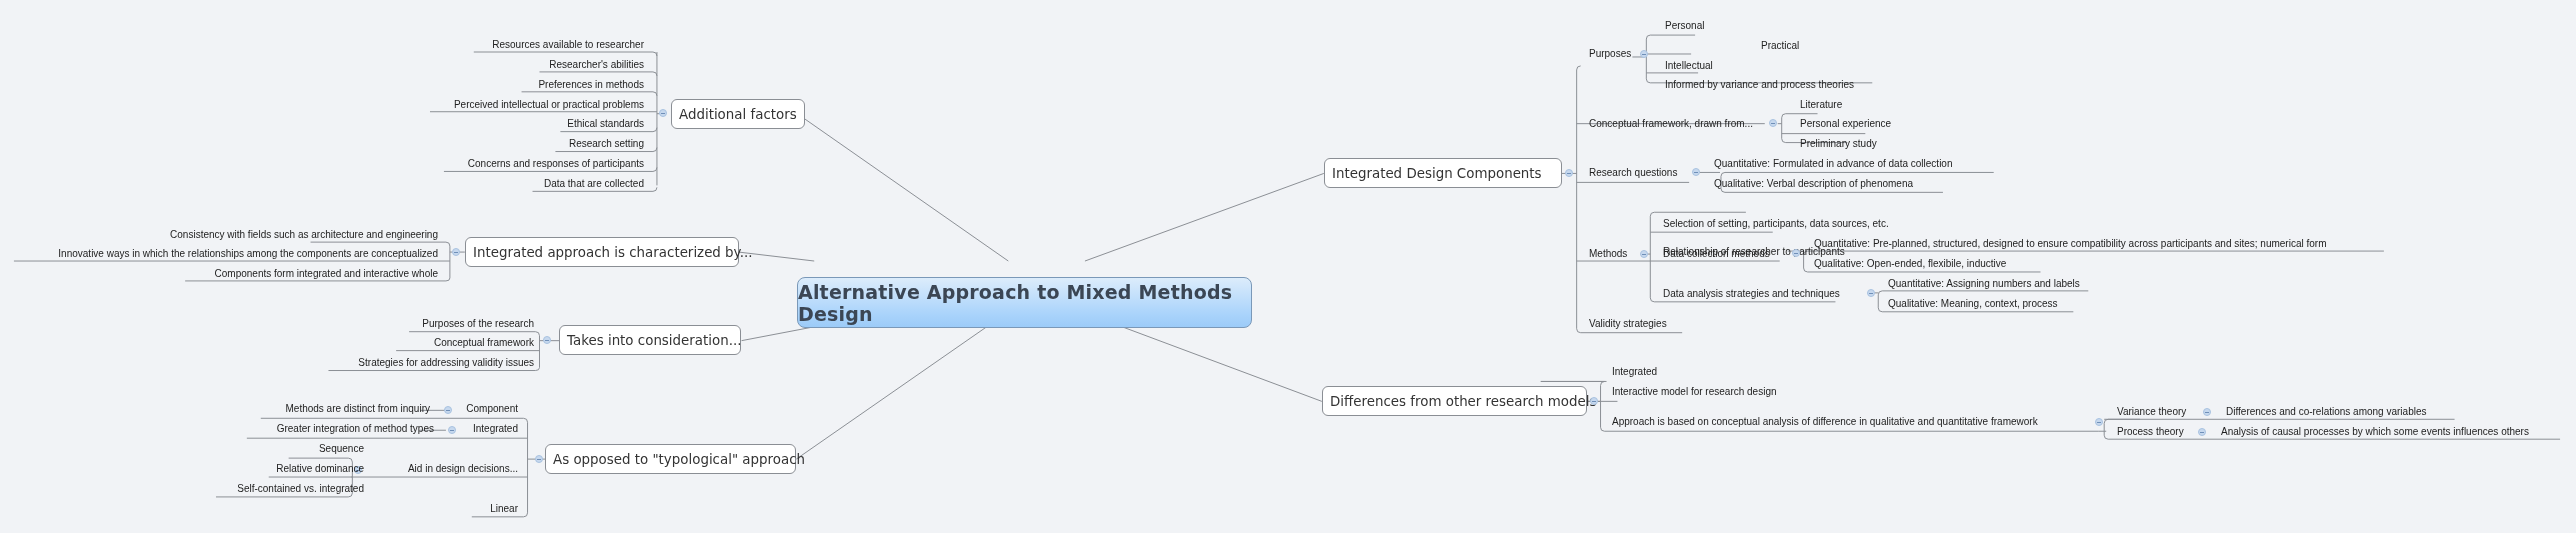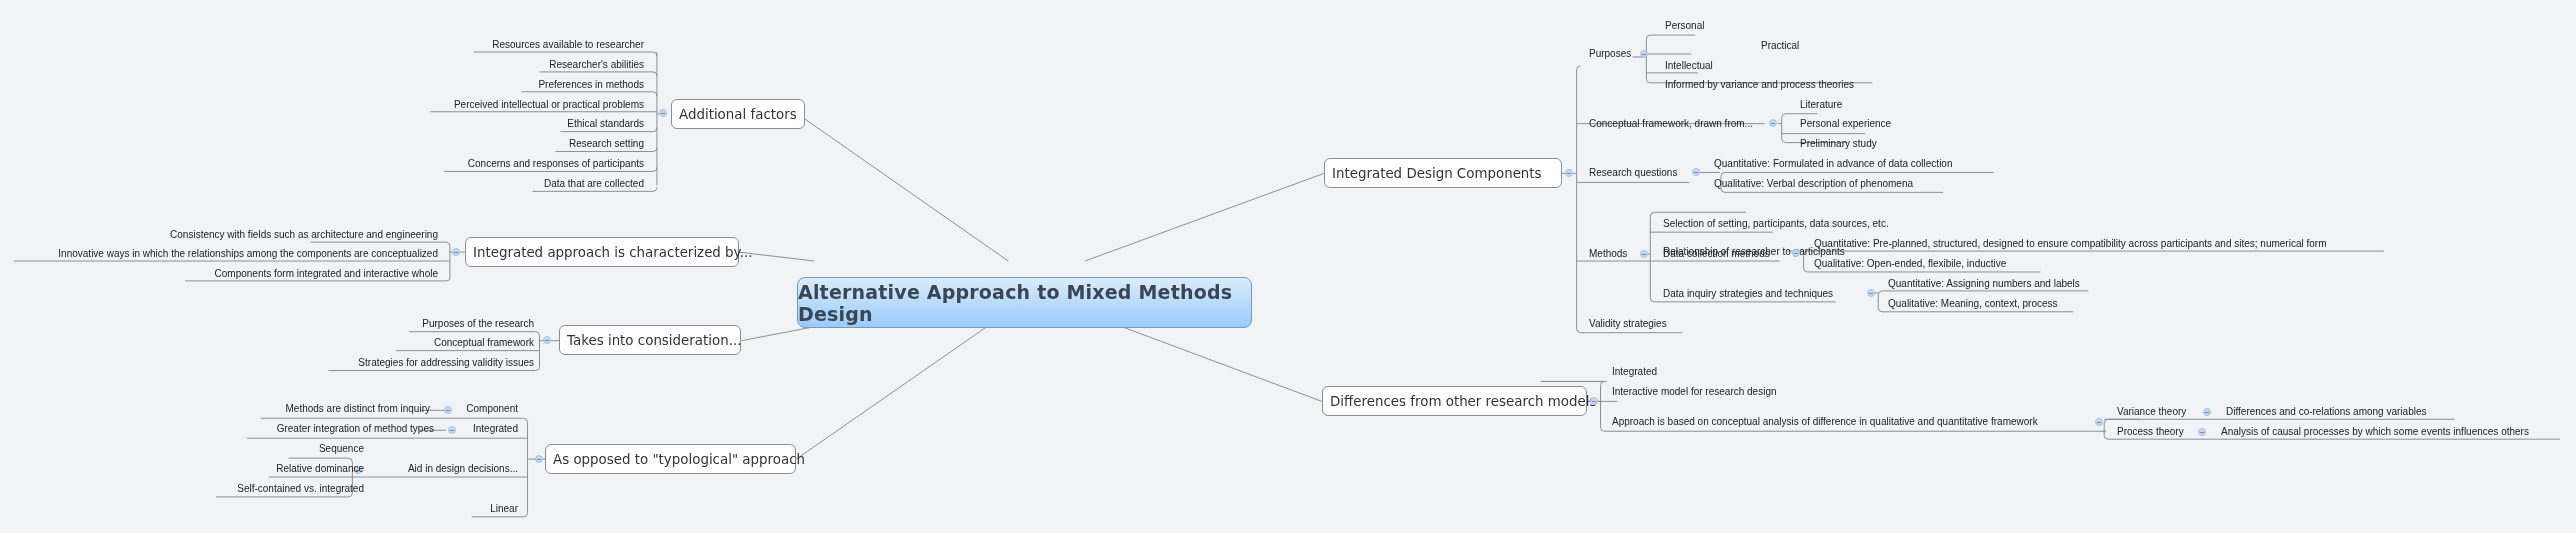--- a/index.html
+++ b/index.html
@@ -179,21 +179,21 @@
 <div class="leaf" style="left:1714px; top:177px;">Qualitative: Verbal description of phenomena</div>
 
 <div class="leaf" style="left:1589px; top:247px;">Methods</div>
 <div class="col" style="left:1640px; top:250px;"></div>
 <div class="leaf" style="left:1663px; top:197px;margin-top:48px;">Relationship of researcher to participants</div>
 <div class="leaf" style="left:1663px; top:217px;">Selection of setting, participants, data sources, etc.</div>
 <div class="leaf" style="left:1663px; top:247px;">Data collection methods</div>
 <div class="col" style="left:1792px; top:249px;"></div>
 <div class="leaf" style="left:1814px; top:237px;">Quantitative: Pre-planned, structured, designed to ensure compatibility across participants and sites; numerical form</div>
 <div class="leaf" style="left:1814px; top:257px;">Qualitative: Open-ended, flexibile, inductive</div>
-<div class="leaf" style="left:1663px; top:287px;">Data inquiry strategies and techniques</div>
+<div class="leaf" style="left:1663px; top:287px;">Data analysis strategies and techniques</div>
 <div class="col" style="left:1867px; top:289px;"></div>
 <div class="leaf" style="left:1888px; top:277px;">Quantitative: Assigning numbers and labels</div>
 <div class="leaf" style="left:1888px; top:297px;">Qualitative: Meaning, context, process</div>
 
 <div class="leaf" style="left:1589px; top:317px;">Validity strategies</div>
 
 <div class="topic" style="left:1322px; top:386px; width:265px;">
   <span>Differences from other research models</span>
 </div>
 <div class="col" style="left:1590px; top:397px;"></div>

